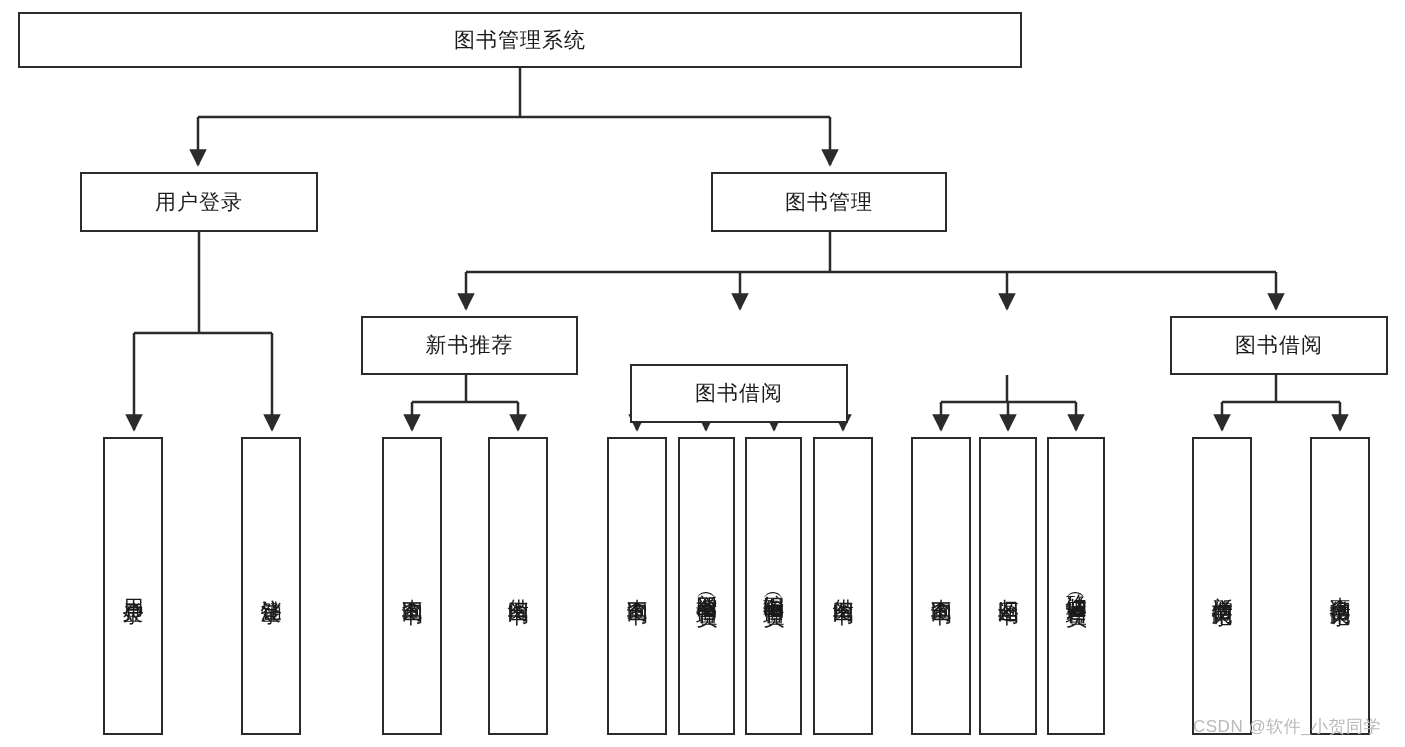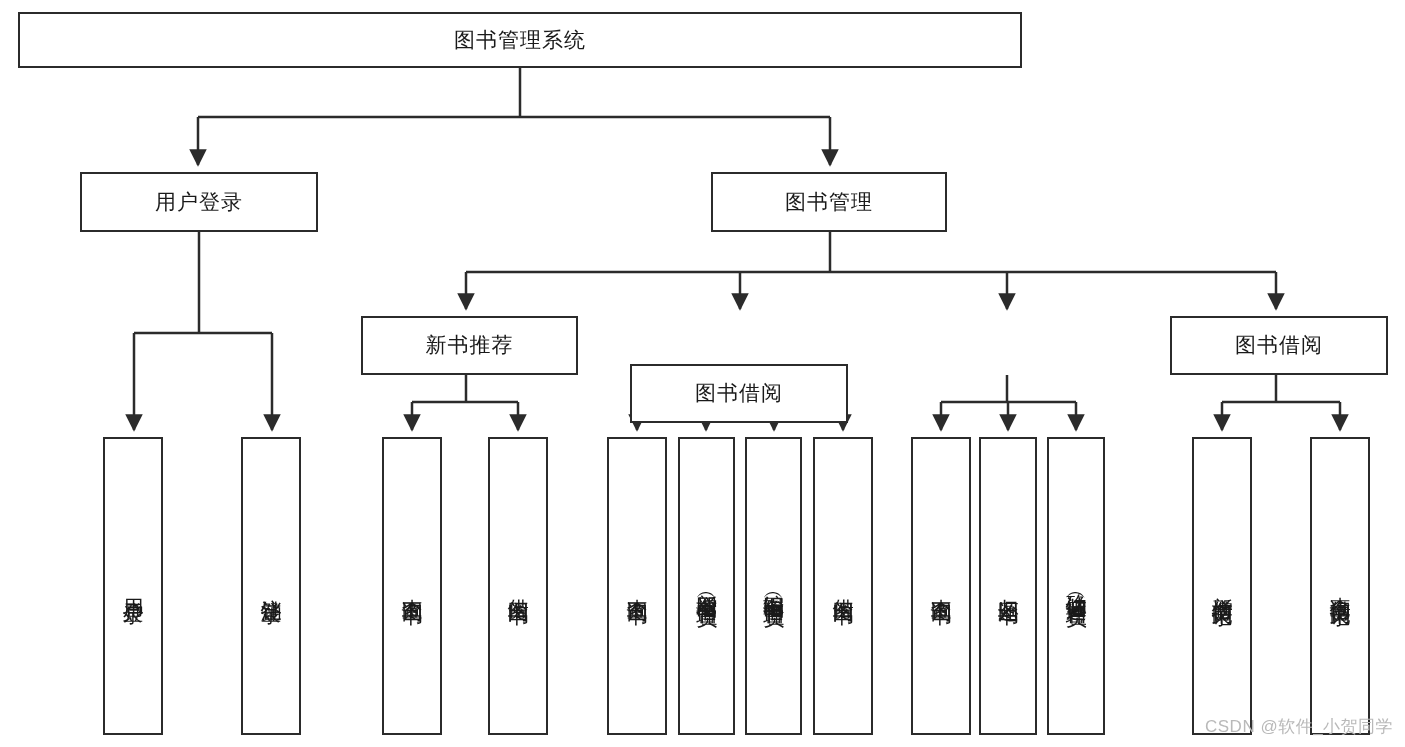--- a/index.html
+++ b/index.html
@@ -52,21 +52,20 @@
     white-space: nowrap;
     letter-spacing: 2px;
   }
   .watermark {
     position: absolute;
     font-size: 17px;
     color: #b9b9b9;
     white-space: nowrap;
     letter-spacing: 0.5px;
     font-family: "Liberation Sans", "DejaVu Sans", sans-serif;
-    margin-left: 12px;
   }
 </style>
 </head>
 <body>
 
 <div id="canvas">
 
   <svg id="edges" viewBox="0 0 1405 747" width="1405" height="747" xmlns="http://www.w3.org/2000/svg">
     <defs>
       <marker id="arrow" viewBox="0 0 10 10" refX="9" refY="5" markerWidth="7" markerHeight="7" orient="auto-start-reverse">

